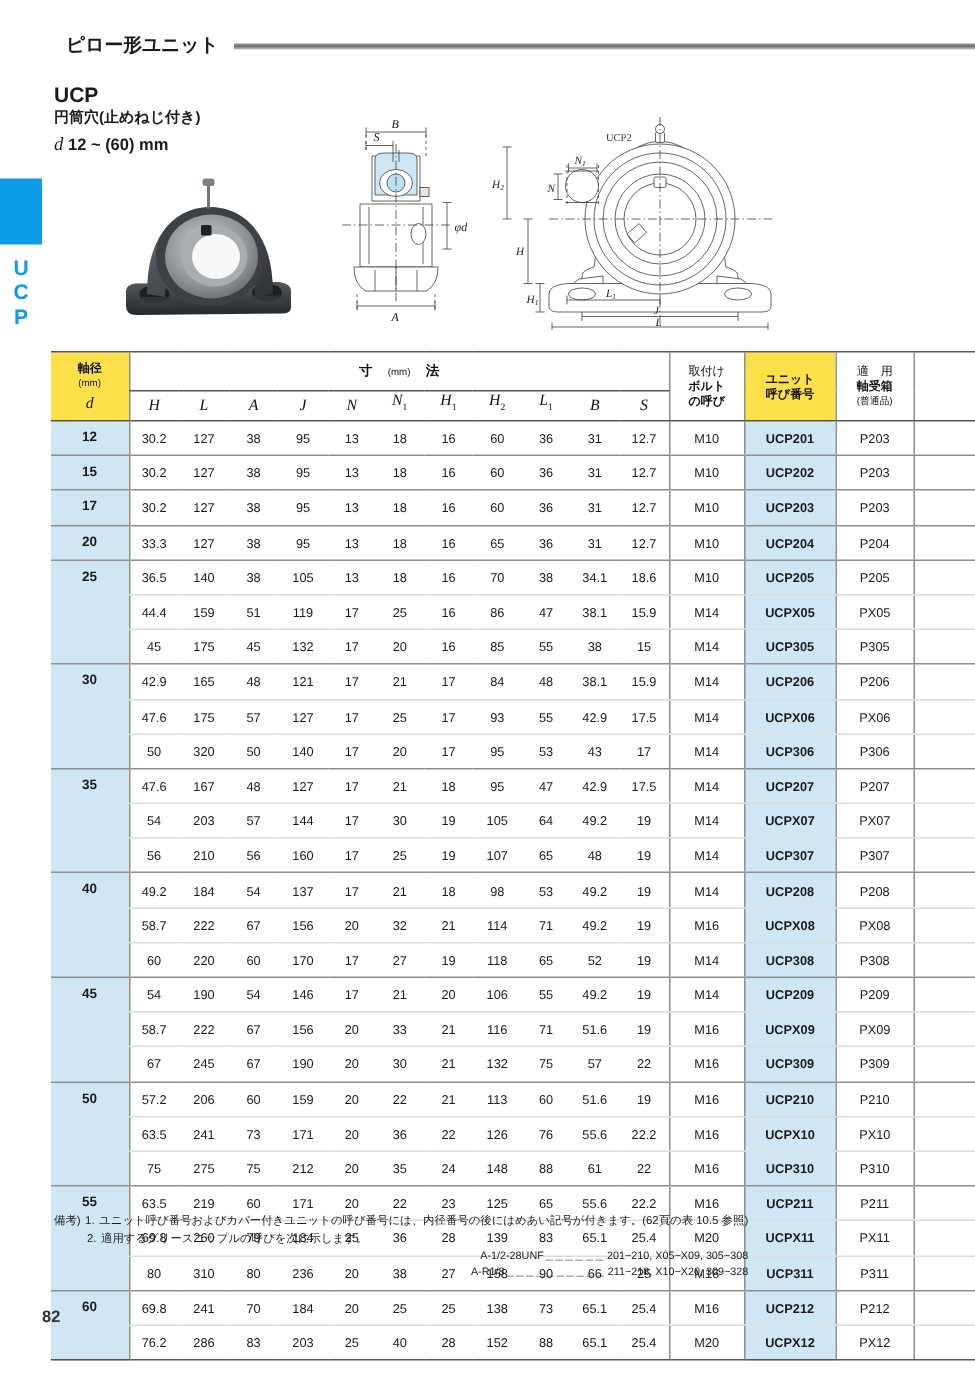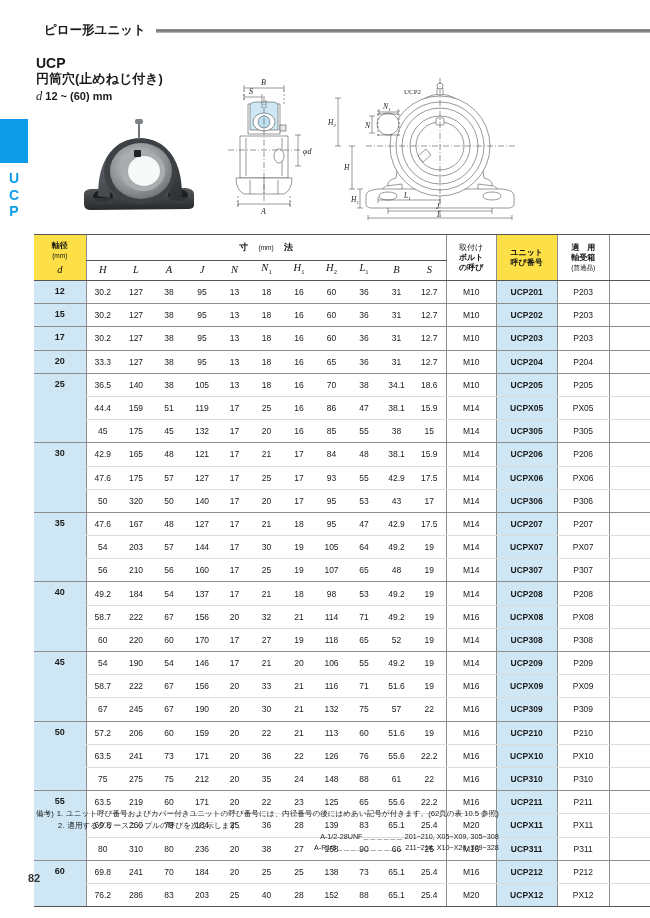--- a/index.html
+++ b/index.html
@@ -20,21 +20,21 @@
   }
 
   
   .hdr{position:absolute;left:44px;top:22px;display:flex;align-items:center;width:614px;justify-content:space-between;}
   .hdr-title{font-size:12.5px;font-weight:bold;white-space:nowrap;}
   .hdr-rule{flex:1;height:4px;margin-left:10px;
     background:linear-gradient(to bottom,#9a9a9a 0%,#6f6f6f 45%,#c8c8c8 100%);}
 
   .sub{position:absolute;left:36px;top:56px;}
   .sub-l1{font-size:14px;font-weight:bold;line-height:15px;}
-  .sub-l2{font-size:13px;font-weight:bold;line-height:16px;}
+  .sub-l2{font-size:10px;font-weight:bold;line-height:16px;}
   .sub-l3{font-size:11px;font-weight:bold;line-height:16px;margin-top:1px;}
   .sub-l3 i{font-family:"Liberation Serif","DejaVu Serif",serif;font-style:italic;font-weight:normal;font-size:12.5px;}
 
   
   .photo{position:absolute;left:58px;top:108px;width:160px;height:112px;}
 
   
   .dwg{position:absolute;}
   .dwg-a{left:222px;top:78px;width:112px;height:140px;}
   .dwg-b{left:326px;top:72px;width:196px;height:148px;}
@@ -277,21 +277,21 @@
         <td class="hcell-plain vsep" rowspan="2">
           <div style="font-weight:normal">取付け</div>
           <div style="font-weight:bold">ボルト</div>
           <div style="font-weight:bold">の呼び</div>
         </td>
         <td class="hcell vsep" rowspan="2">
           <div>ユニット</div>
           <div>呼び番号</div>
         </td>
         <td class="hcell-plain vsep" rowspan="2">
-          <div style="font-weight:bold">適　用</div>
+          <div style="font-weight:normal">適　用</div>
           <div style="font-weight:bold">軸受箱</div>
           <div class="hd-small">(普通品)</div>
         </td>
         <td class="hcell-plain vsep last" rowspan="2"></td>
       </tr>
       <tr style="height:20px">
         <td class="hcell-plain vsep"><span class="sym">H</span></td>
         <td class="hcell-plain"><span class="sym">L</span></td>
         <td class="hcell-plain"><span class="sym">A</span></td>
         <td class="hcell-plain"><span class="sym">J</span></td>

